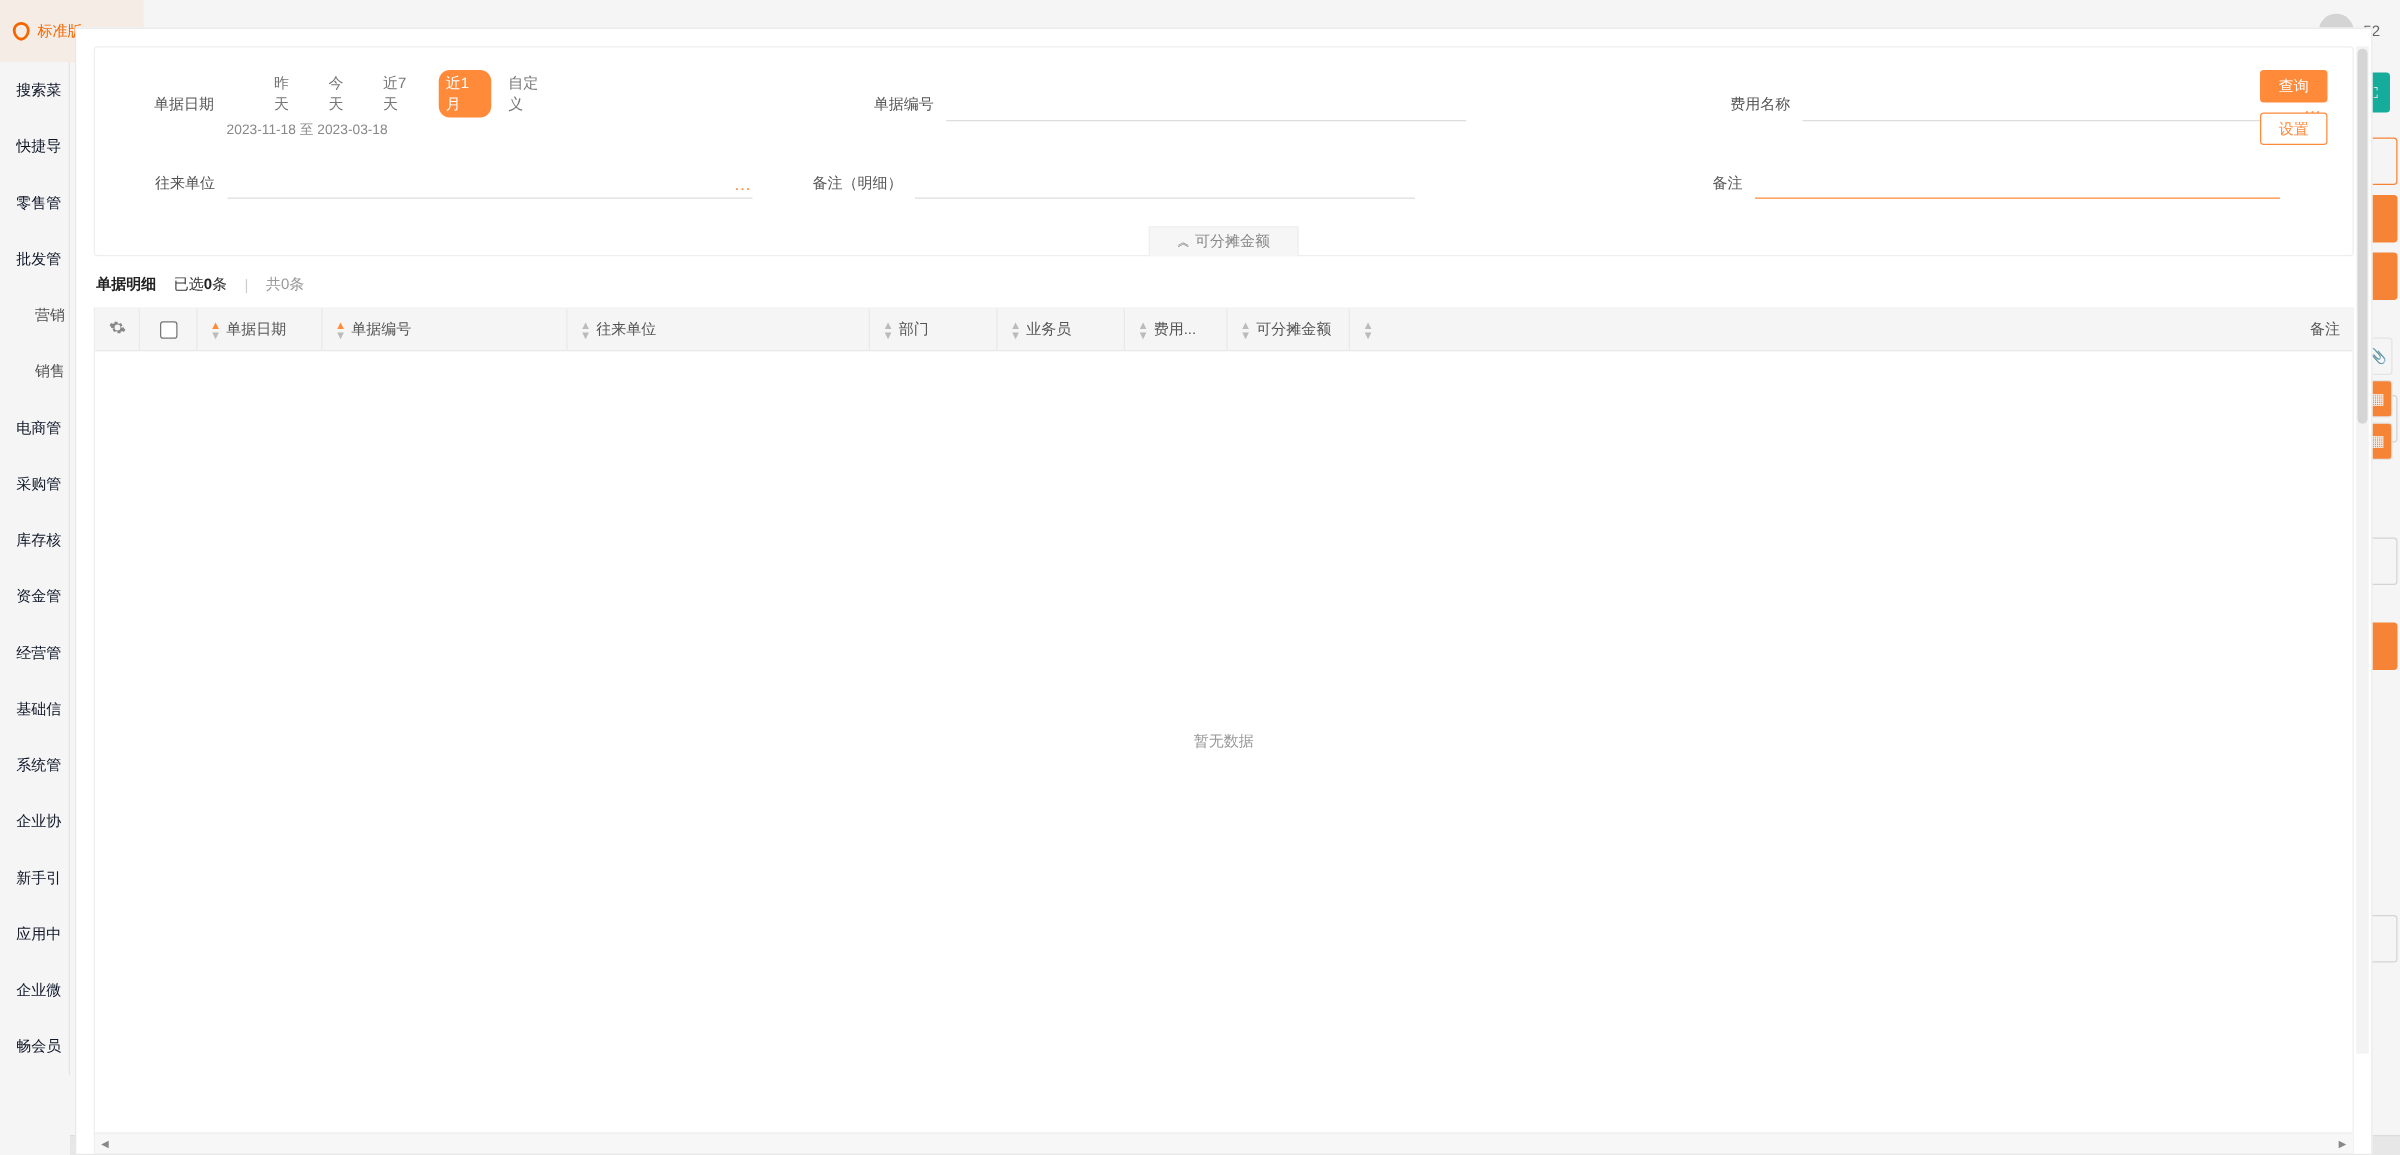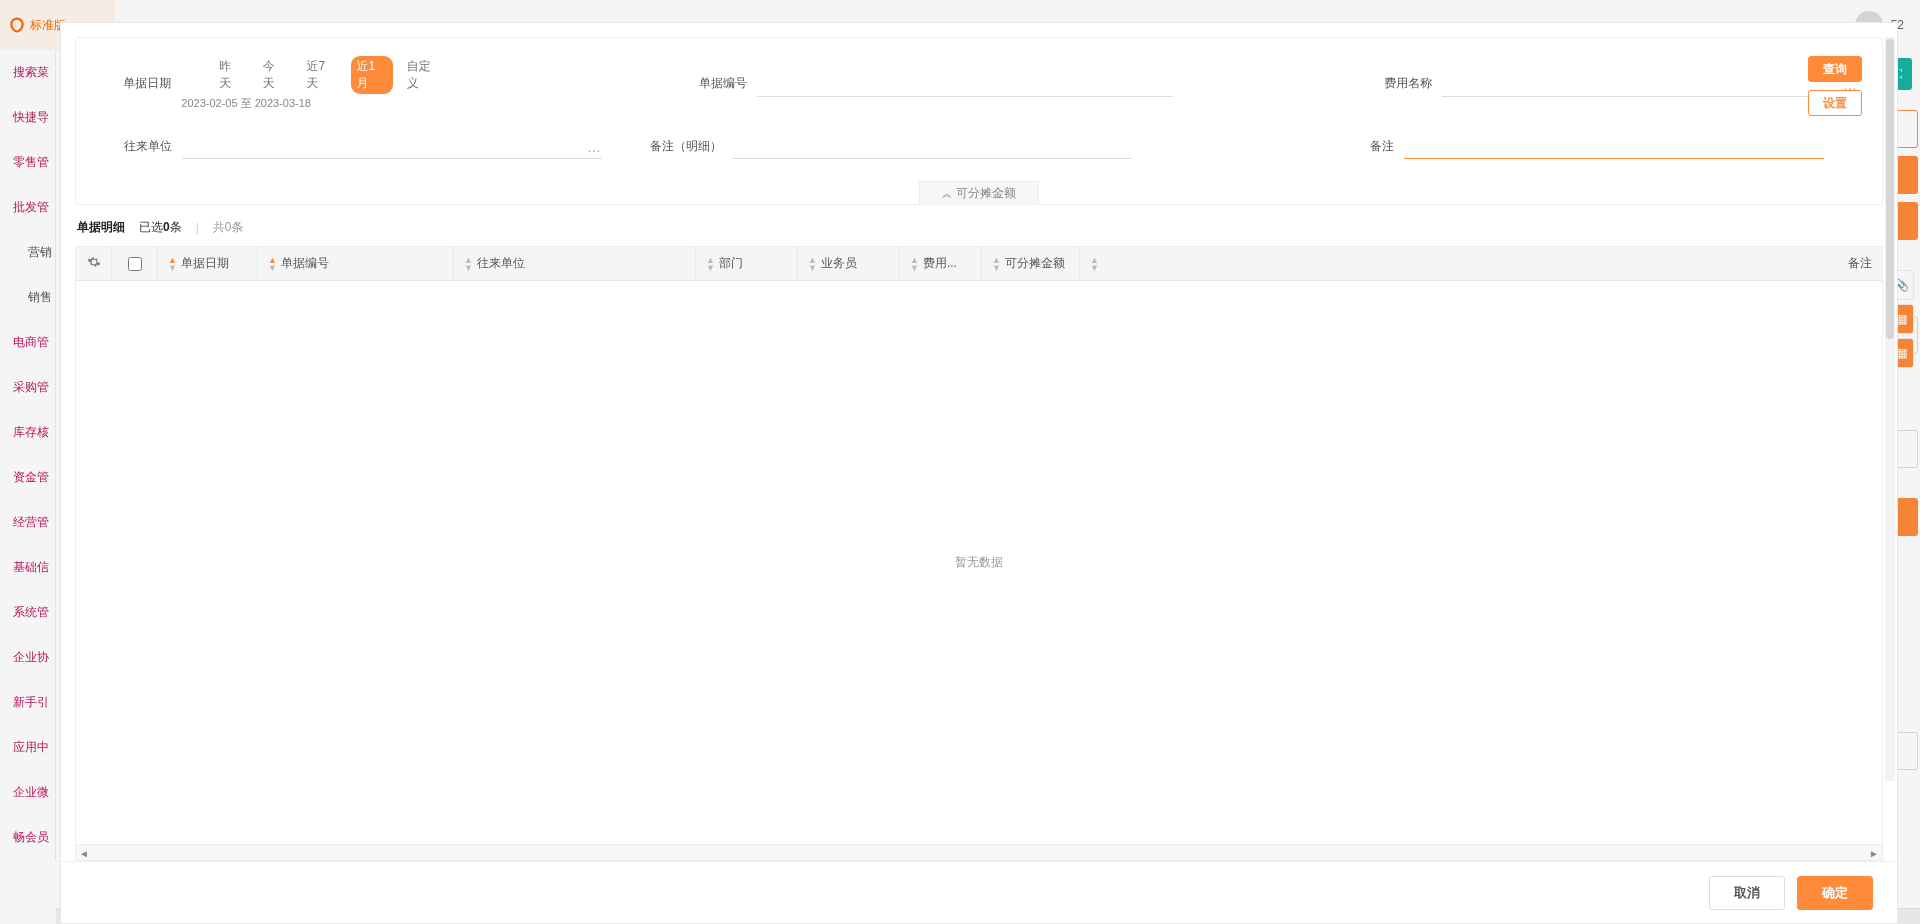--- a/index.html
+++ b/index.html
@@ -73,21 +73,21 @@
   left: 0;
   width: 56px;
   background: #fff;
   border-right: 1px solid #eee;
 }
 .bg-sidebar .sb-item {
   height: 45px;
   display: flex;
   align-items: center;
   padding-left: 13px;
-  color: #be185d;
+  color: #0f172a;
   white-space: nowrap;
   overflow: hidden;
 }
 .bg-sidebar .sb-item.sub {
   padding-left: 28px;
   color: #555;
 }
 .bg-topbar-right {
   position: absolute;
   top: 58px;
@@ -321,21 +321,20 @@
 }
 .btn {
   height: 26px;
   padding: 0 14px;
   border-radius: 3px;
   display:flex;
   align-items:center;
   justify-content:center;
   cursor:pointer;
   font-size:12px;
-  font-weight:bold;
 }
 .btn.primary {
   background:#ff8a3a;
   color:#fff;
   border:1px solid #ff8a3a;
 }
 .btn.secondary {
   background:#fff;
   color:#ff8a3a;
   border:1px solid #ff8a3a;
@@ -604,21 +603,21 @@
           <div class="fcol lab">单据日期</div>
           <div class="fcol date-quick">
             <div class="date-quick-row">
               <span class="q">昨天</span>
               <span class="q">今天</span>
               <span class="q">近7天</span>
               <span class="q active">近1月</span>
               <span class="q">自定义</span>
             </div>
             <div class="date-range">
-              <span>2023-02-05</span>
+              <span>2023-11-18</span>
               <span>至</span>
               <span>2023-03-18</span>
             </div>
           </div>
 
           <div style="width:230px"></div>
 
           <div class="fcol lab">单据编号</div>
           <input class="f-input w1" type="text" style="">
 
@@ -747,17 +746,13 @@
         <span class="arrow right">►</span>
       </div>
     </div>
 
     <div class="vscroll">
       <div class="thumb"></div>
     </div>
 
   </div>
 
-  <div class="modal-footer">
-    <div class="btn plain">取消</div>
-    <div class="btn primary">确定</div>
-  </div>
 </div>
 
 </body></html>

